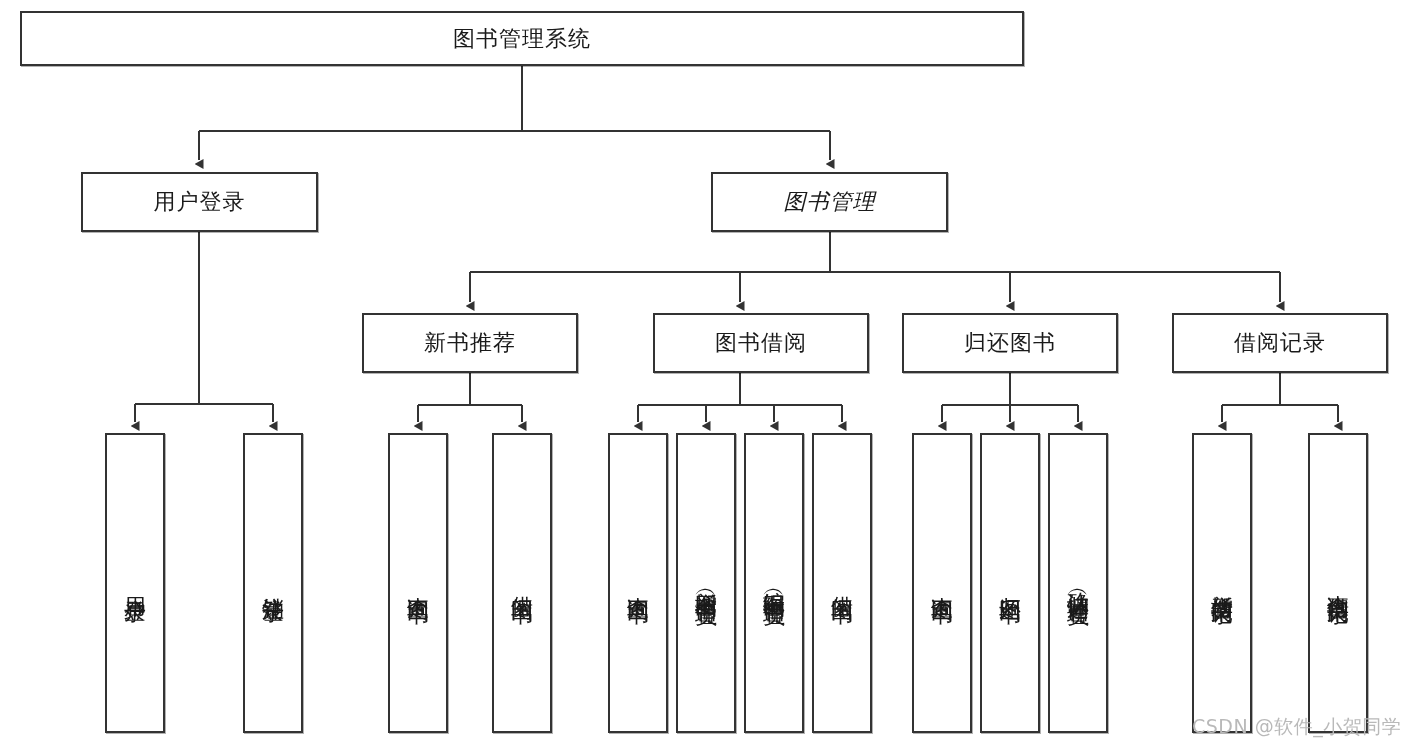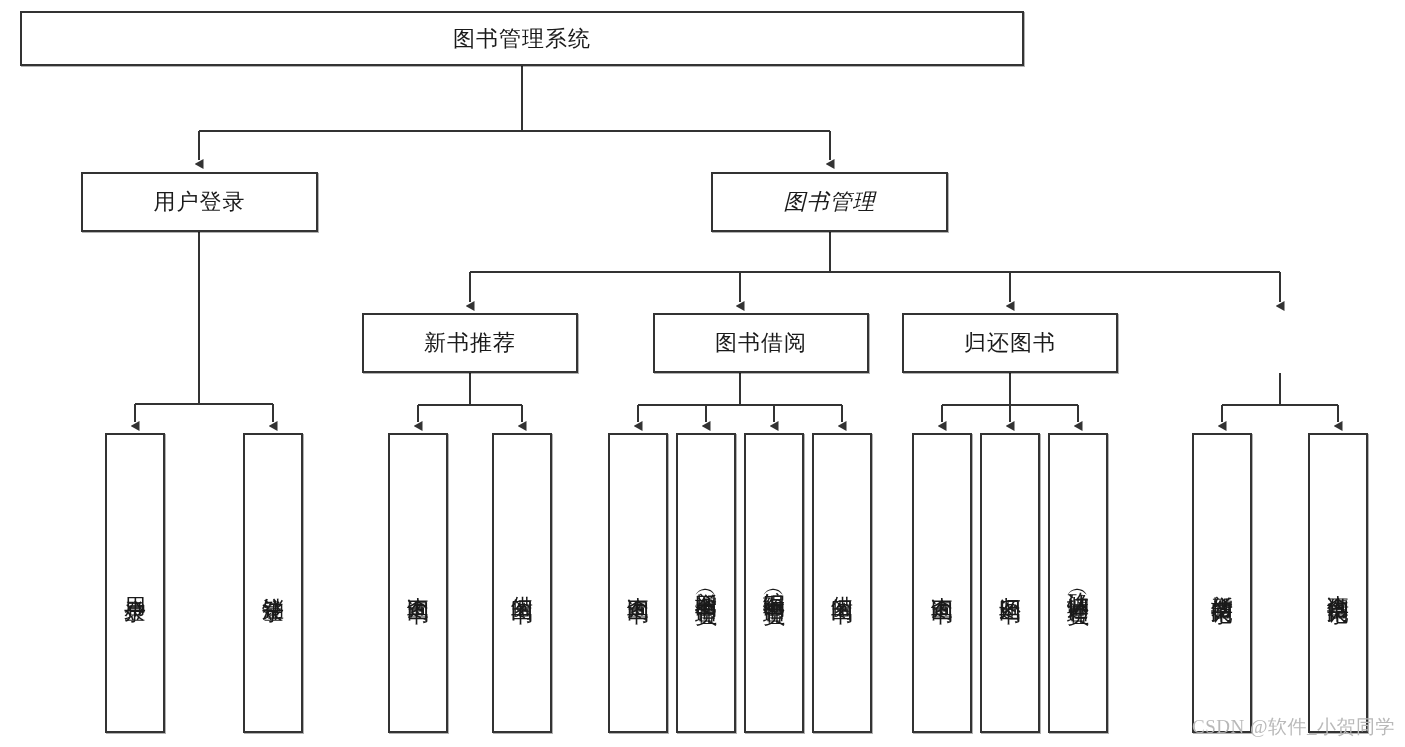--- a/index.html
+++ b/index.html
@@ -139,20 +139,23 @@
 
   <div class="node" style="left:362px; top:313px; width:216px; height:60px;">
     <span class="node-label">新书推荐</span>
   </div>
   <div class="node" style="left:653px; top:313px; width:216px; height:60px;">
     <span class="node-label">图书借阅</span>
   </div>
   <div class="node" style="left:902px; top:313px; width:216px; height:60px;">
     <span class="node-label">归还图书</span>
   </div>
+  <div class="node" style="left:1172px; top:313px; width:216px; height:60px;">
+    <span class="node-label">借阅记录</span>
+  </div>
 
   <div class="node leaf" style="left:105px; top:433px; width:60px; height:300px;">
     <span class="node-label">用户登录</span>
   </div>
   <div class="node leaf" style="left:243px; top:433px; width:60px; height:300px;">
     <span class="node-label">注销登录</span>
   </div>
 
   <div class="node leaf" style="left:388px; top:433px; width:60px; height:300px;">
     <span class="node-label">查询图书</span>
@@ -184,15 +187,15 @@
     <span class="node-label">确认归还（管理员）</span>
   </div>
 
   <div class="node leaf" style="left:1192px; top:433px; width:60px; height:300px;">
     <span class="node-label">新增借阅记录</span>
   </div>
   <div class="node leaf" style="left:1308px; top:433px; width:60px; height:300px;">
     <span class="node-label">查询借阅记录</span>
   </div>
 
-  <div class="watermark" style="left:1192px; top:714px;font-family:Liberation Serif, serif;">CSDN @软件_小贺同学</div>
+  <div class="watermark" style="left:1192px; top:714px;">CSDN @软件_小贺同学</div>
 
 </div>
 
 </body></html>

